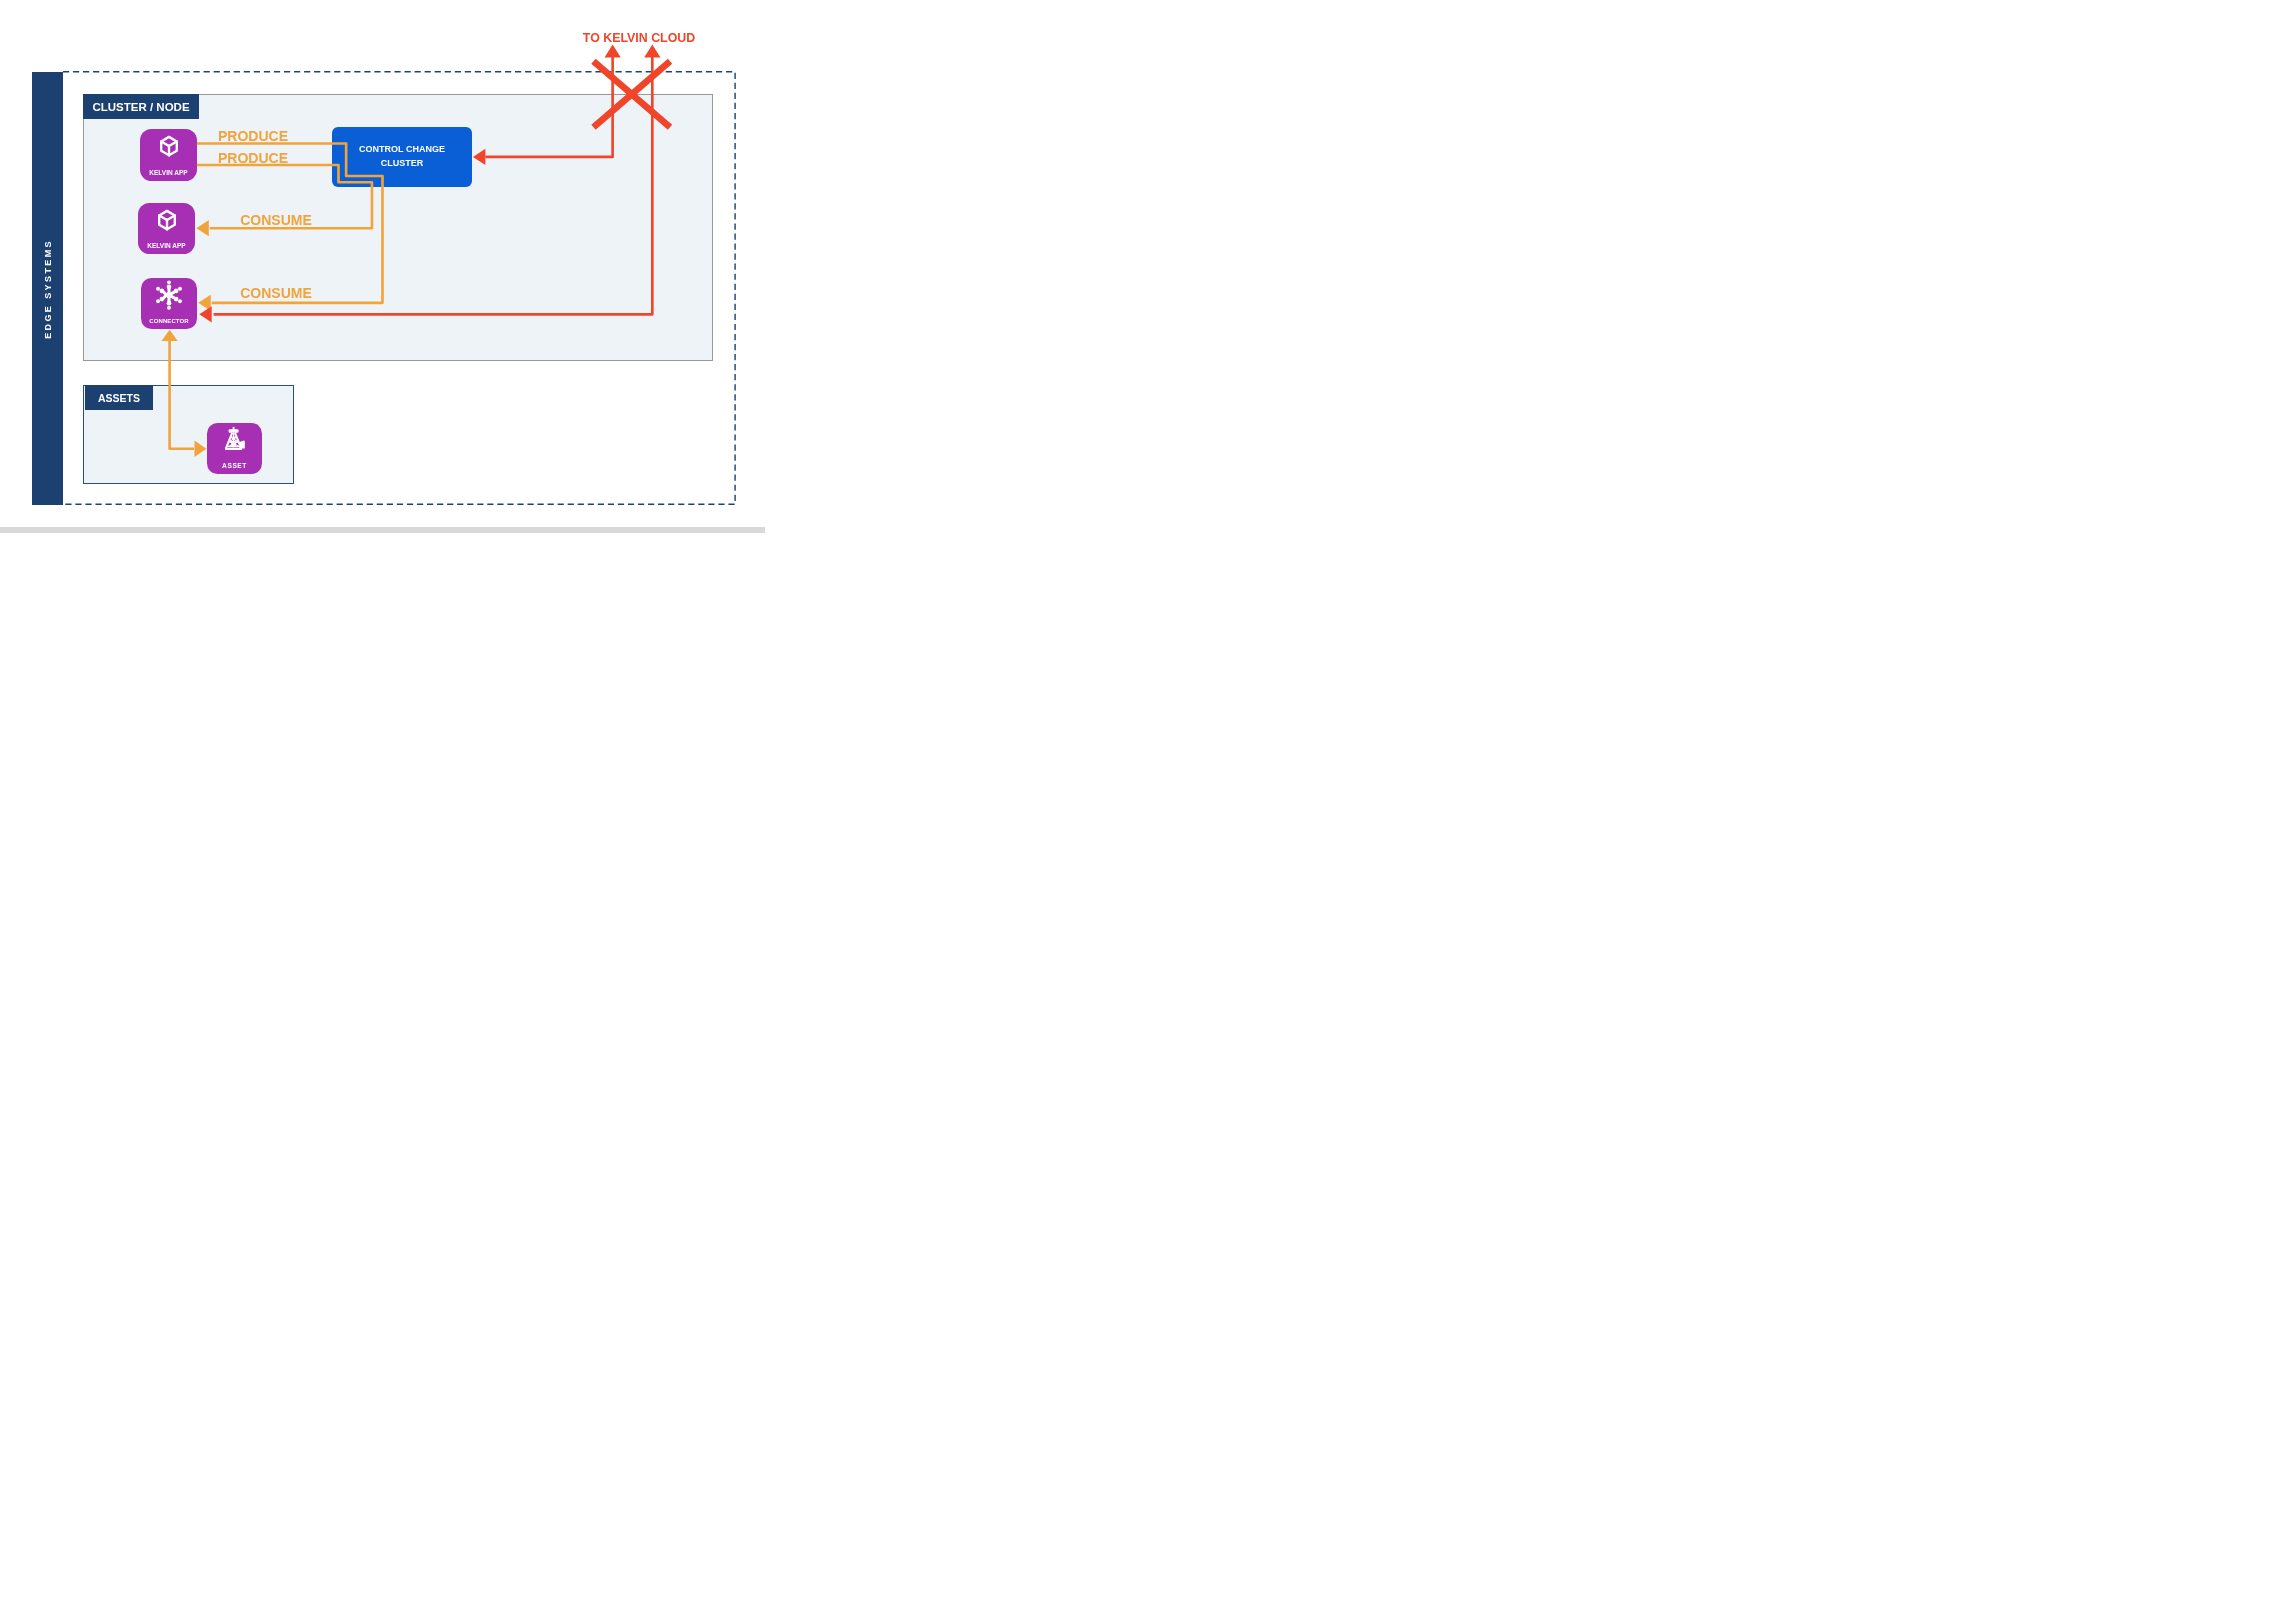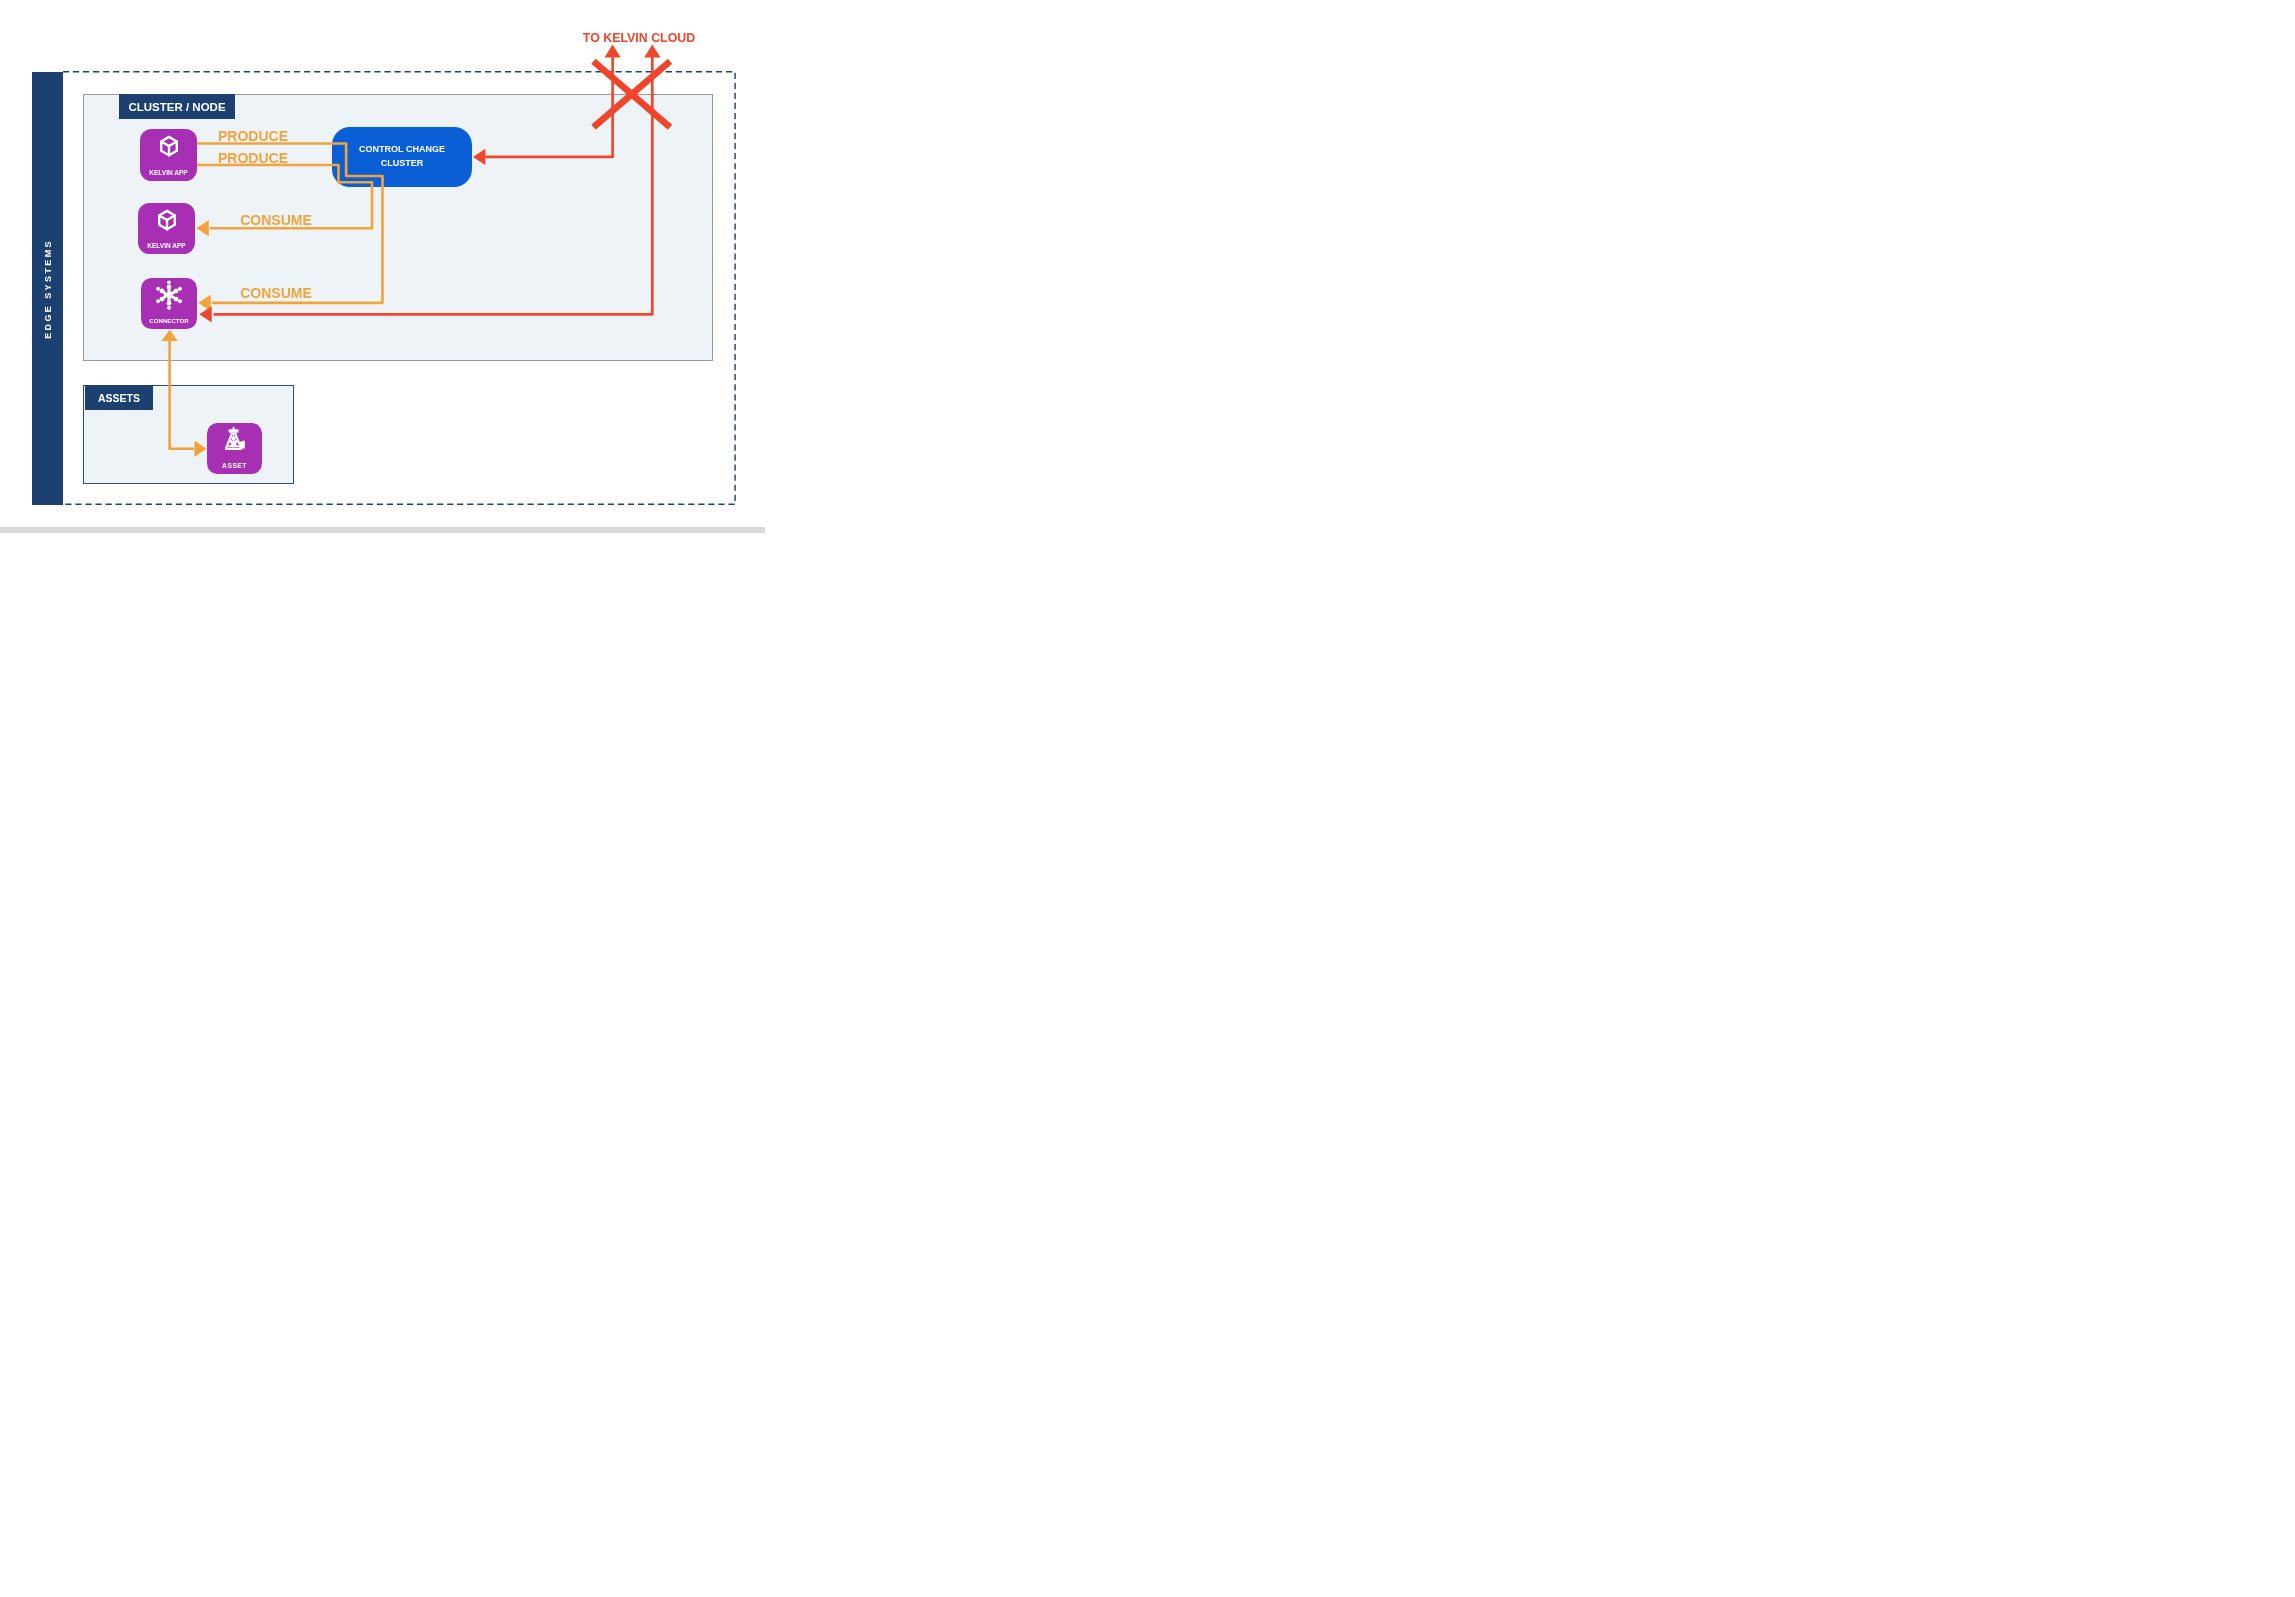--- a/index.html
+++ b/index.html
@@ -22,39 +22,39 @@
     color:#ffffff;font-weight:bold;font-size:9px;letter-spacing:2.4px;
     white-space:nowrap;
   }
   .cluster-panel{
     position:absolute;left:83px;top:94px;width:630px;height:267px;
     background:#EEF3F8;border:1px solid #999999;box-sizing:border-box;
   }
   .cluster-tag{
     position:absolute;left:83px;top:94px;width:116px;height:25px;
     background:#1C406F;color:#ffffff;font-weight:bold;font-size:11.5px;
-    display:flex;align-items:center;justify-content:center;z-index:3;margin-left:36px;
+    display:flex;align-items:center;justify-content:center;z-index:3;
   }
   .assets-panel{
     position:absolute;left:83px;top:385px;width:211px;height:99px;
     background:#EEF3F8;border:1px solid #27507E;box-sizing:border-box;
   }
   .assets-tag{
     position:absolute;left:85px;top:385px;width:68px;height:25px;
     background:#1C406F;color:#ffffff;font-weight:bold;font-size:10.5px;
     display:flex;align-items:center;justify-content:center;z-index:3;
   }
   .footer-strip{
     position:absolute;left:0;top:527px;width:765px;height:5.7px;
     background:#D9D9D9;
   }
   
   .ccm{
     position:absolute;left:332px;top:127px;width:140px;height:60px;
-    background:#0A5FD6;border-radius:18px;
+    background:#0A5FD6;border-radius:6px;
     display:flex;flex-direction:column;align-items:center;justify-content:center;
     color:#ffffff;font-weight:bold;font-size:9px;line-height:1.55;
     text-align:center;z-index:2;
   }
   
   .node{
     position:absolute;background:#A62FB3;border-radius:11.5px;z-index:2;
     display:flex;flex-direction:column;align-items:center;
   }
   .node .nlabel{

